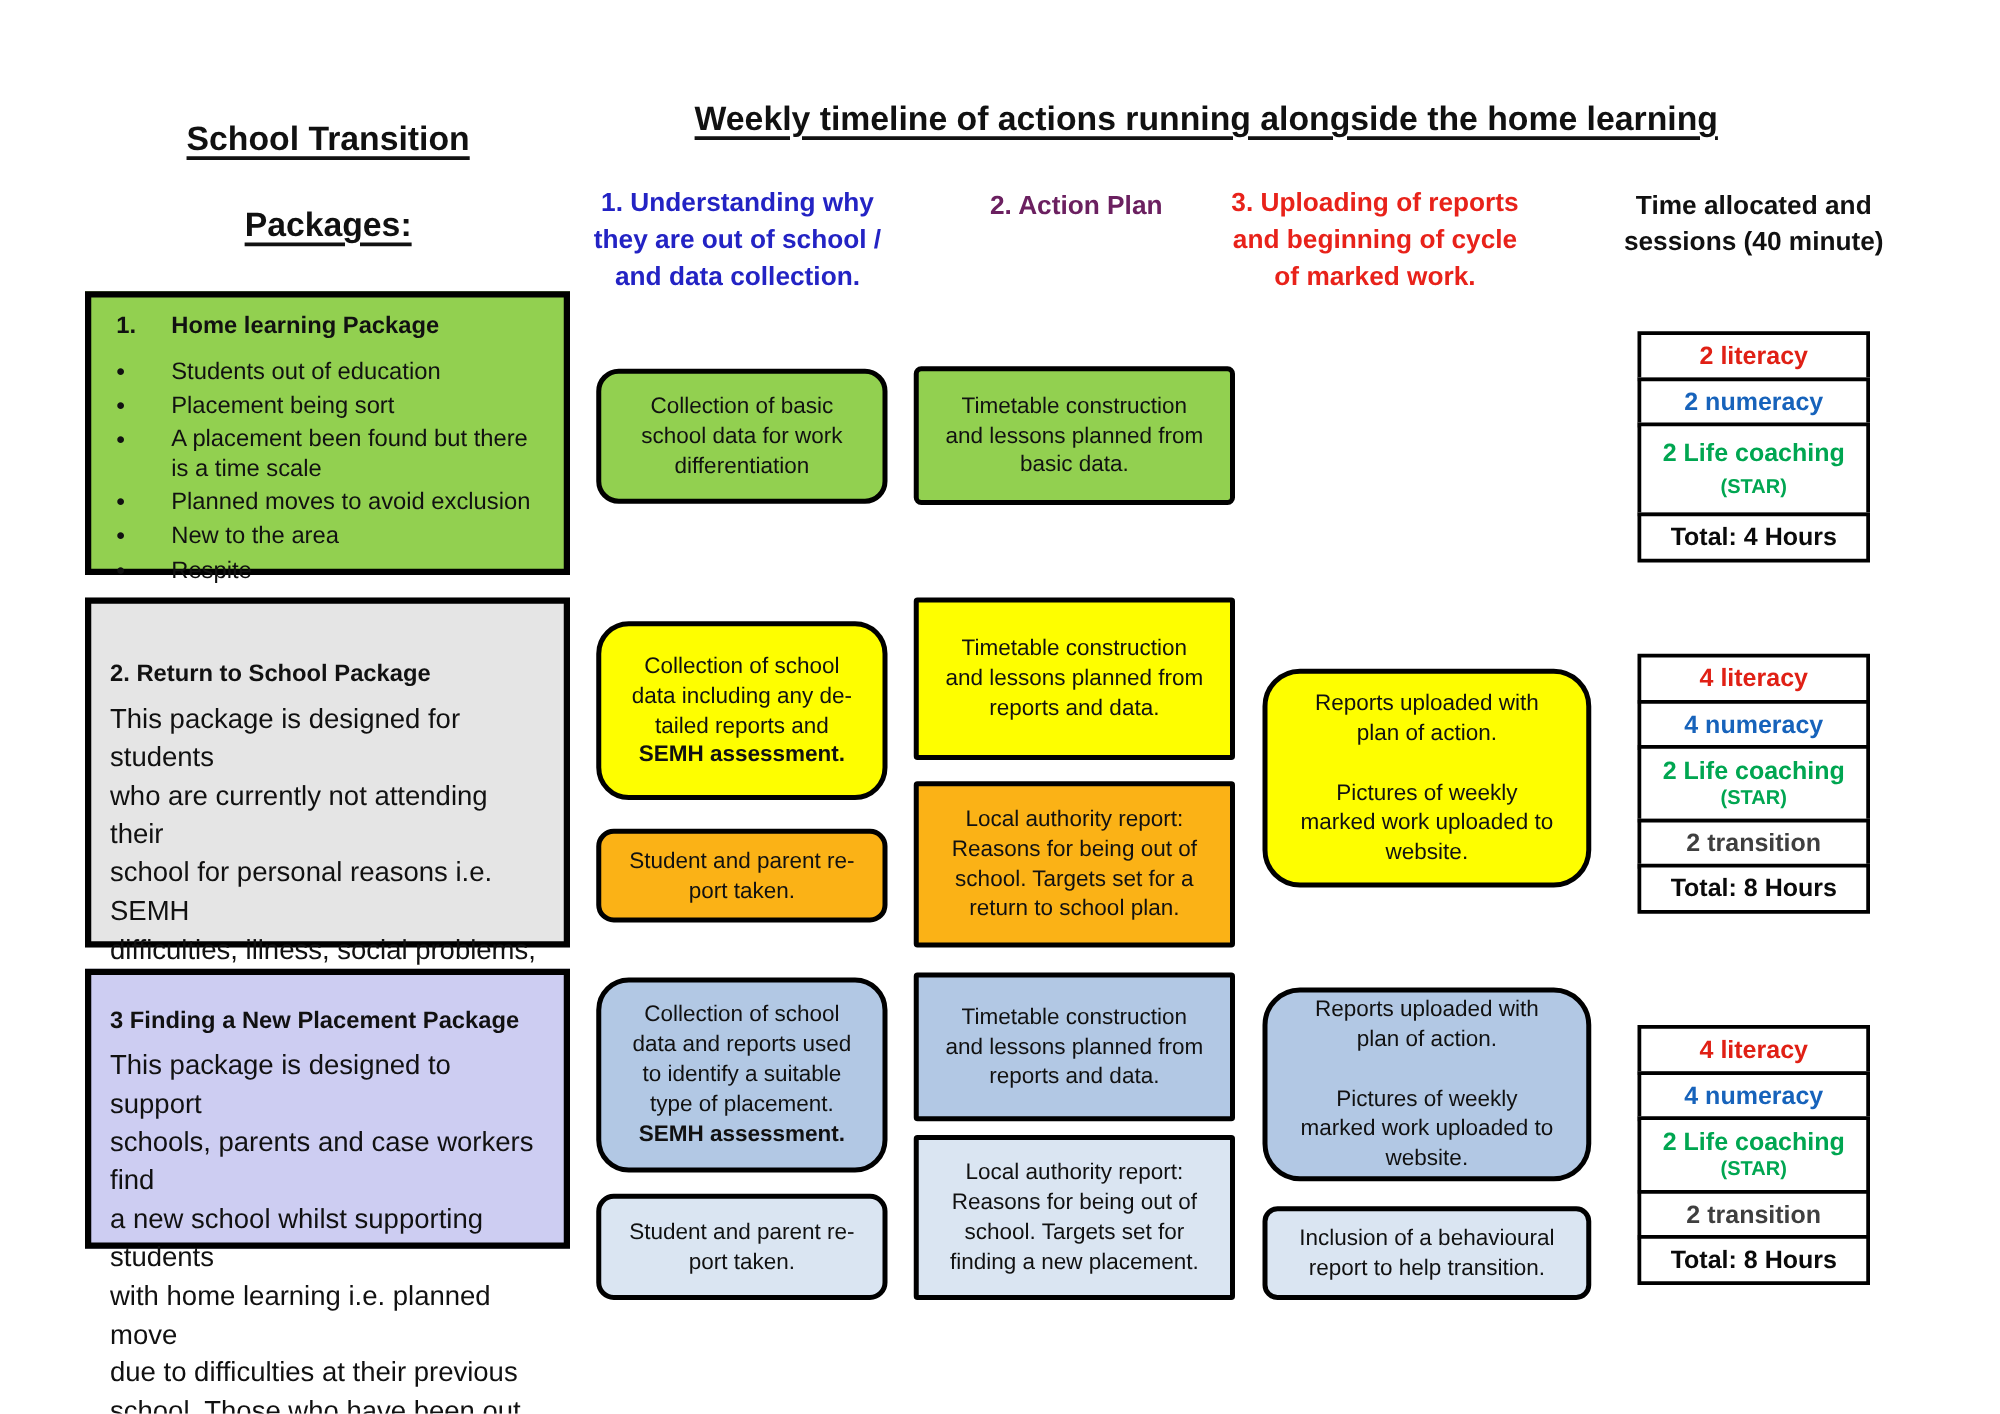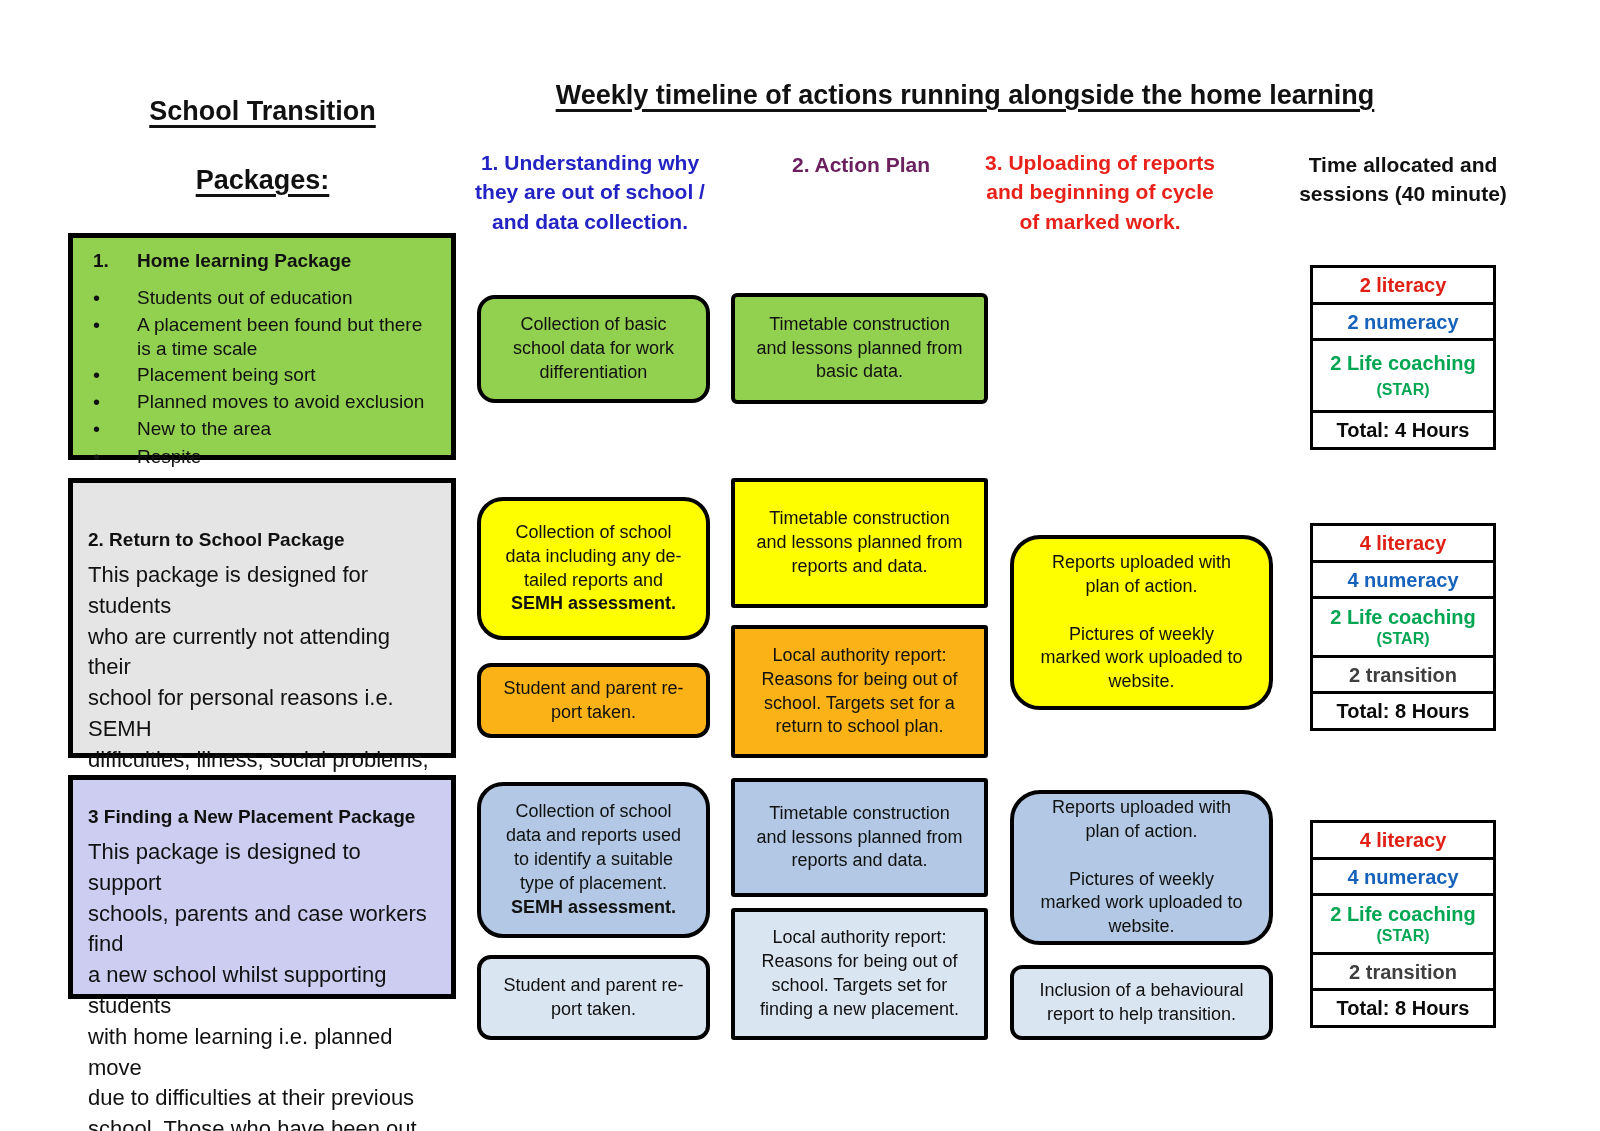--- a/index.html
+++ b/index.html
@@ -66,25 +66,25 @@
   <div class="pkg" style="left: 68px; top: 233px; width: 388px; height: 227px; background-color: rgb(146, 208, 80);">
     <div class="pkg1-head">
       <span class="pkg1-num">1.</span>
       <span>Home learning Package</span>
     </div>
     <div class="pkg1-list">
       <div class="pkg1-row">
           <span class="pre">Students out of education</span>
         </div>
       <div class="pkg1-row">
+          <span class="pre">Placement being sort</span>
+        </div>
+      <div class="pkg1-row">
           <span class="pre">A placement been found but there
 is a time scale</span>
-        </div>
-      <div class="pkg1-row">
-          <span class="pre">Placement being sort</span>
         </div>
       <div class="pkg1-row">
           <span class="pre">Planned moves to avoid exclusion</span>
         </div>
       <div class="pkg1-row">
           <span class="pre">New to the area</span>
         </div>
       <div class="pkg1-row">
           <span class="pre">Respite</span>
         </div>

